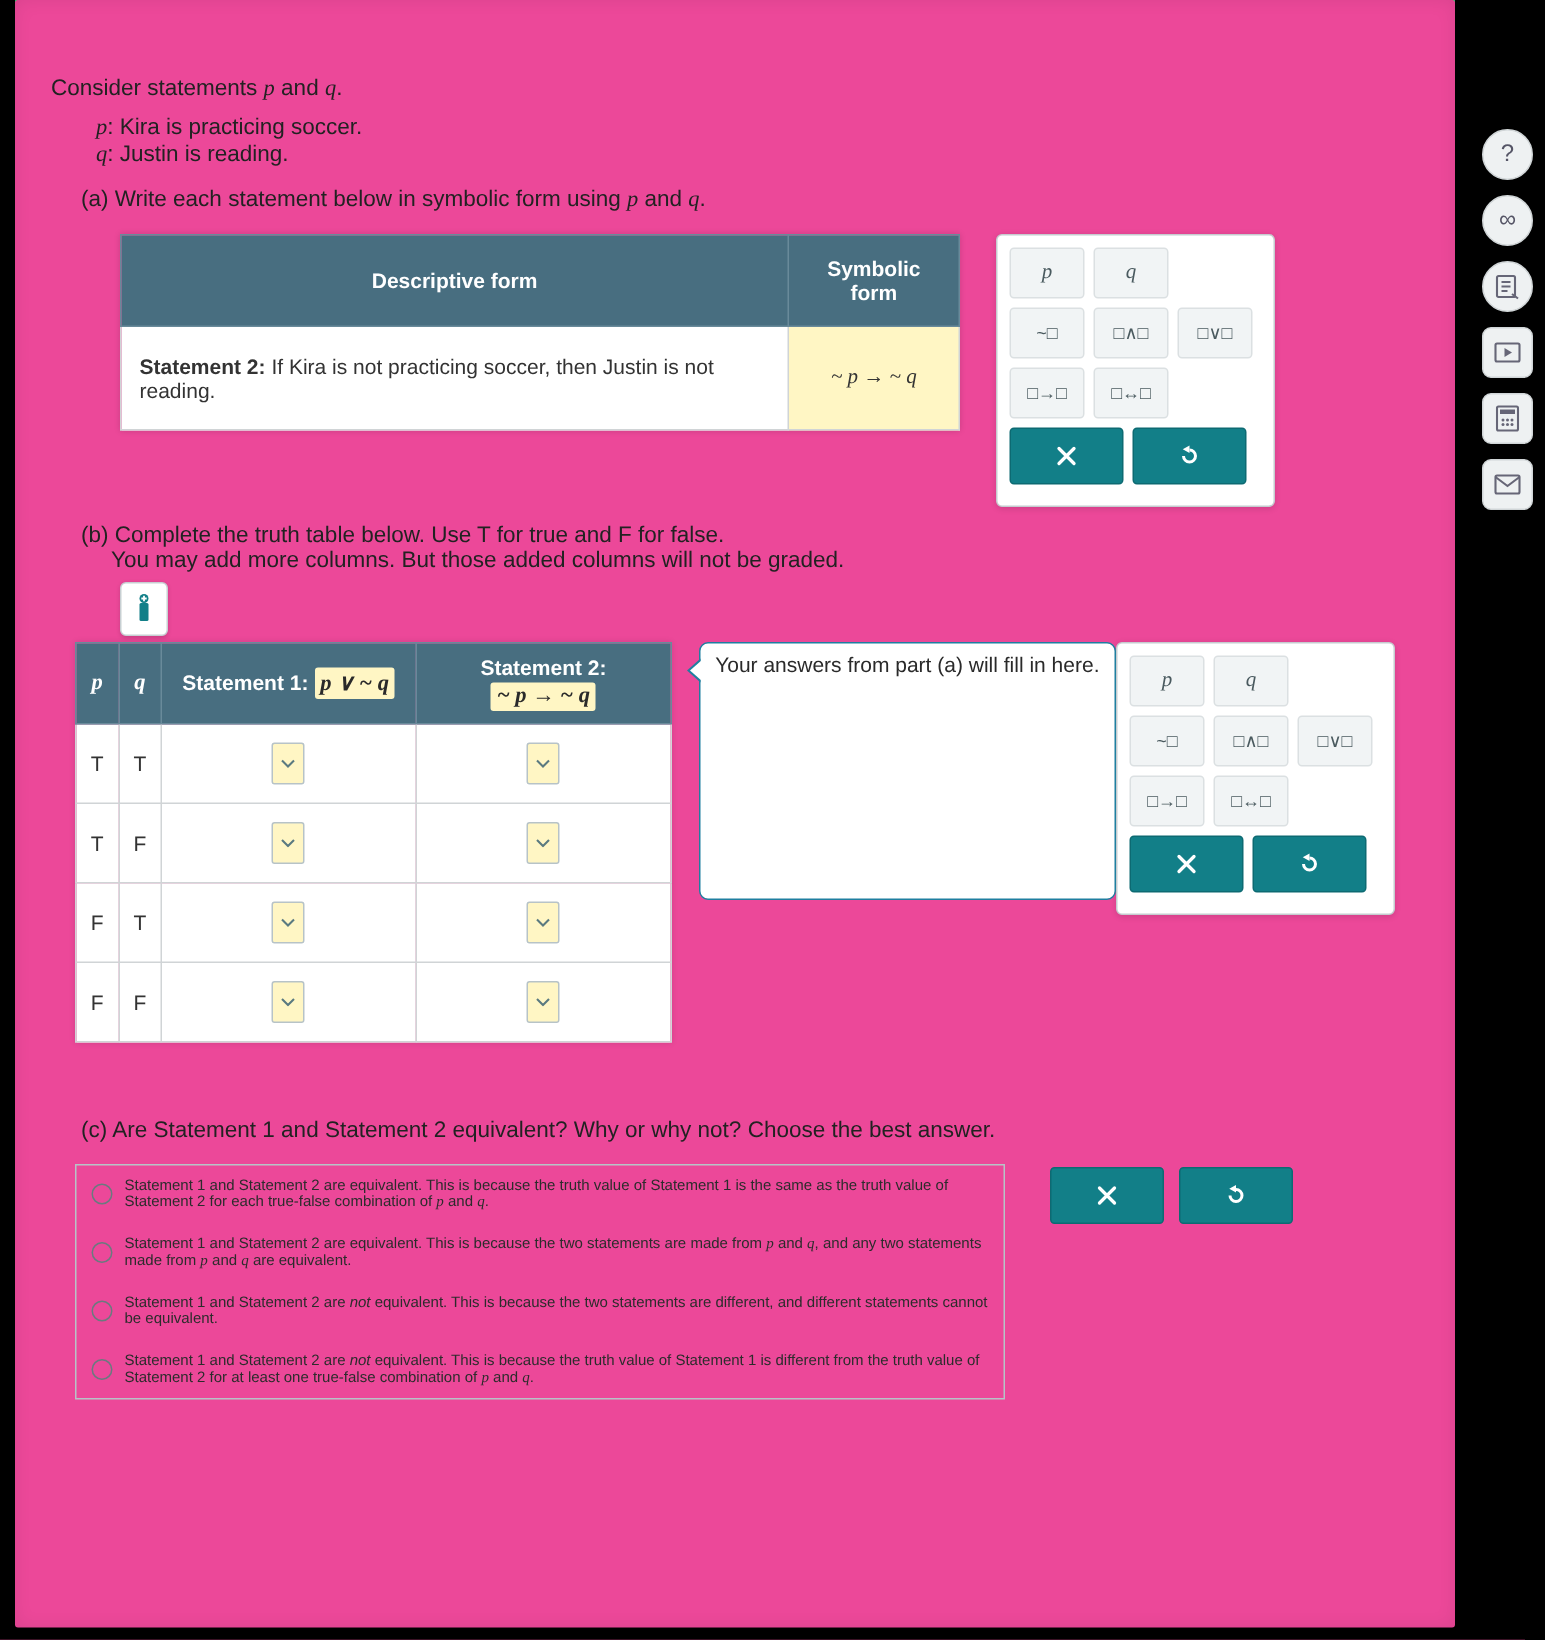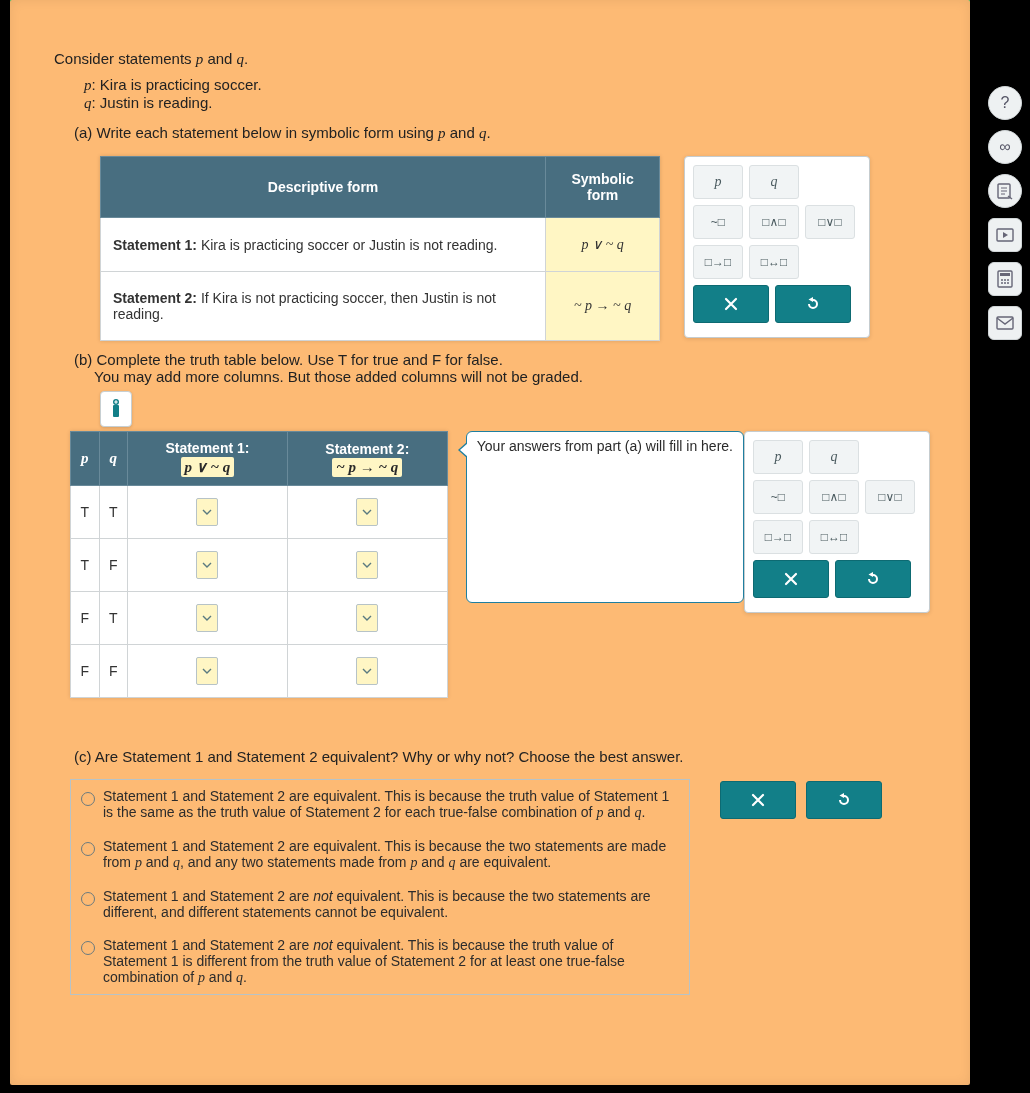--- a/index.html
+++ b/index.html
@@ -14,23 +14,23 @@
   .page {
     width: 1030px;
     height: 1093px;
     position: relative;
     background: #000;
   }
   .sheet {
     position: absolute;
     left: 10px; top: 0;
     width: 960px; height: 1085px;
-    background: #fdba74;
+    background: #ec4899;
     border-radius: 2px;
-    padding: 30px 40px 20px 44px;
+    padding: 30px 40px 20px 24px;
     box-shadow: inset 0 0 12px rgba(0,0,0,0.08);
   }
   .top-edge {
     position: absolute;
     left: 10px; top: 0; width: 960px; height: 6px;
     background: #2bbf6a;
   }
   .em { font-style: italic; font-family: "Times New Roman", serif; }
   .intro { margin: 20px 0 8px 0; }
   .stmt-block { margin-left: 30px; margin-top: 6px; margin-bottom: 12px; }
@@ -177,21 +177,21 @@
 
   
   .choices {
     border:1px solid #b7c3c7;
     width: 620px;
     margin-top: 14px;
   }
   .choice {
     display:flex; gap:8px;
     padding: 8px 10px;
-    font-size: 14px;
+    font-size: 10px;
     color:#2c2c2c;
     align-items:flex-start;
   }
   .choice + .choice { border-top: 1px dotted rgba(0,0,0,0); }
   .radio {
     width:14px; height:14px;
     border:1.5px solid #6a7a7f;
     border-radius:50%;
     flex:0 0 auto;
     margin-top:4px;
@@ -254,27 +254,20 @@
       <span class="em">q</span><span>.</span>
     </div>
 
     <div class="partA-row">
 
       <table class="desc">
         <tbody>
             <tr>
           <th style="width:430px">Descriptive form</th>
           <th style="width:110px">Symbolic form</th>
-        </tr>
-        <tr>
-          <td>
-            <b>Statement 1: </b>
-            <span>Kira is practicing soccer or Justin is not reading.</span>
-          </td>
-          <td class="symcell">p ∨ ~ q</td>
         </tr>
         <tr>
           <td>
             <b>Statement 2: </b>
             <span>If Kira is not practicing soccer, then Justin is not reading.</span>
           </td>
           <td class="symcell">~ p → ~ q</td>
         </tr>
       </tbody>
         </table>

